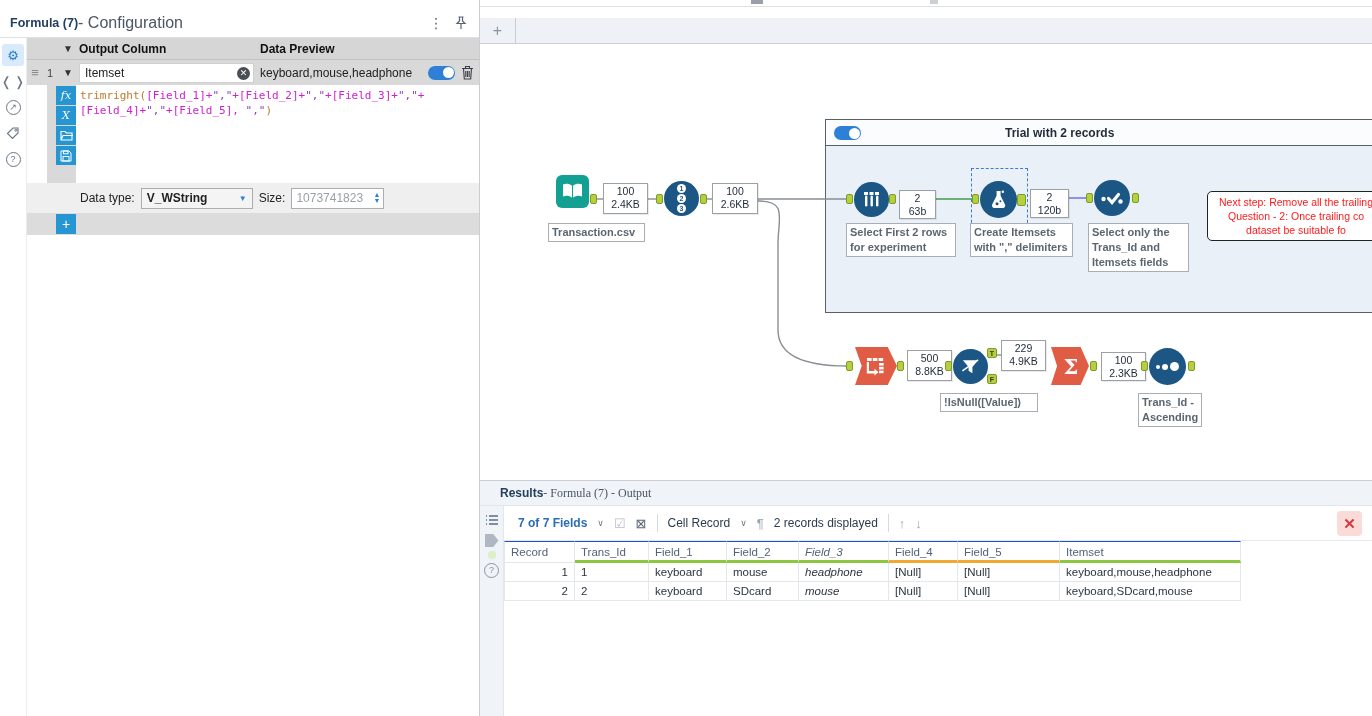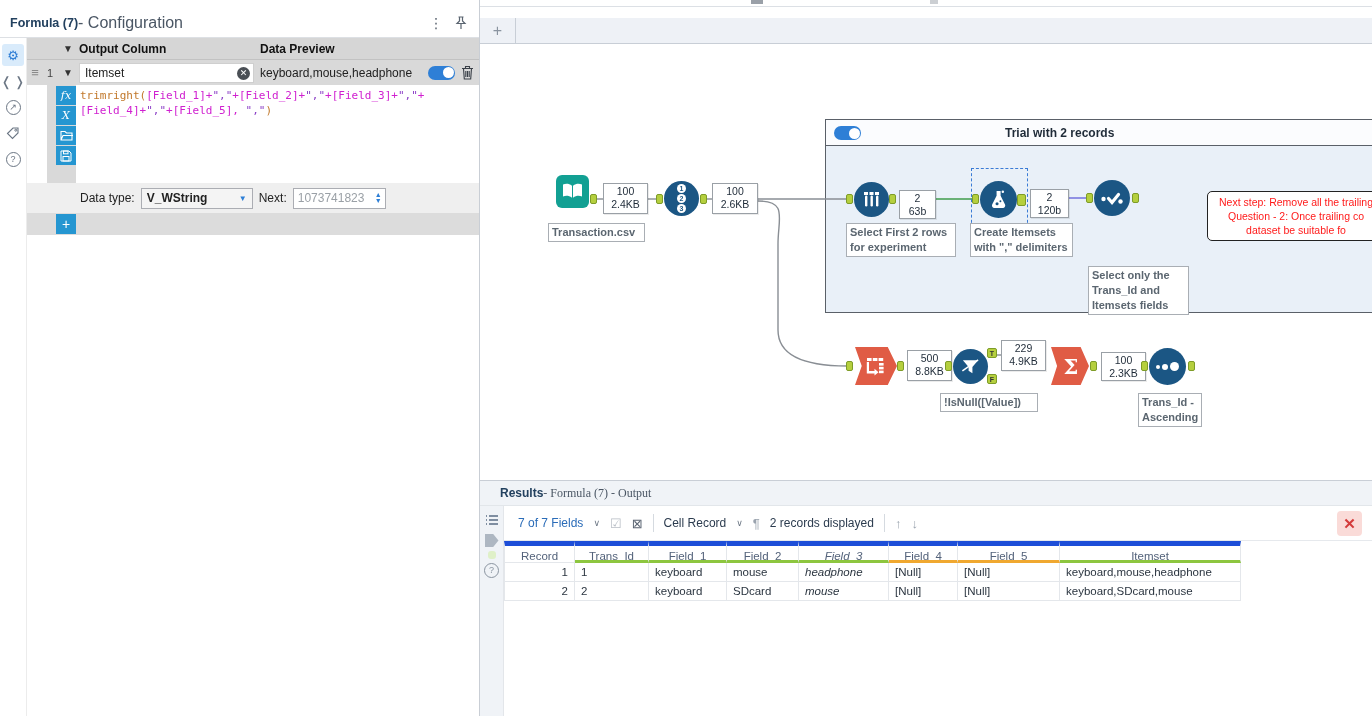--- a/index.html
+++ b/index.html
@@ -92,33 +92,33 @@
   .res-header { height:25px; background:#F0F3F7; display:flex; align-items:center; padding-left:20px; border-bottom:1px solid #E2E6EA; }
   .res-title { font-weight:bold; color:#23415F; }
   .res-title-suffix { color:#4A5664;font-family:Liberation Serif, serif; }
   .res-strip { position:absolute; left:0; top:25px; width:24px; bottom:0; background:#F0F3F7; border-right:1px solid #E3E6EA; display:flex; flex-direction:column; align-items:center; padding-top:8px; gap:8px; }
   .pent { width:14px; height:13px; clip-path:polygon(0% 0%, 62% 0%, 100% 50%, 62% 100%, 0% 100%); }
   .pent-gray { background:#AEB7C2; }
   .pent-green { background:#A5CE3C; }
   .strip-active { background:#DFF0C8; border-radius:3px; padding:4px; margin:-4px; }
   .res-main { position:absolute; left:24px; top:25px; right:0; bottom:0; background:#fff; }
   .res-toolbar { height:35px; display:flex; align-items:center; gap:10px; padding-left:14px; border-bottom:1px solid #E6E9ED; position:relative; }
-  .tb-fields { color:#2B6CB8; }
+  .tb-fields { color:#2B6CB8;font-weight:bold; }
   .tb-chev { color:#6B7684; font-size:9px; }
   .tb-icon { color:#5A6472; font-size:13px; }
   .tb-icon.dim { color:#B8BEC6; }
   .tb-sep { width:1px; height:18px; background:#D5DAE0; }
   .tb-text { color:#2B3B4E; }
   .tb-pilcrow { color:#9AA3AE; font-size:13px; }
   .tb-arrow { color:#9AA3AE; font-size:13px; }
   .res-close { position:absolute; right:10px; top:5px; width:25px; height:25px; background:#FADBD8; border-radius:4px; color:#D43B3B; font-size:15px; font-weight:bold; display:flex; align-items:center; justify-content:center; }
   .res-table { font-size:11.5px; }
   .rheadrow, .rrow { display:flex; }
   .rcell { border-right:1px solid #E4E7EB; border-bottom:1px solid #E4E7EB; padding:0 6px; white-space:nowrap; overflow:hidden; }
-  .rheadrow .rcell { height:22px; line-height:21px; color:#53627A; border-top:5px solid #1d4ed8;text-align:center; }
+  .rheadrow .rcell { height:22px; line-height:21px; color:#53627A; border-top:1px solid #1d4ed8; }
   .rrow .rcell { height:19px; line-height:18px; color:#2B3540; }
   .rheadrow .rcell:first-child, .rrow .rcell:first-child { border-left:1px solid #E4E7EB; }
   .rcell:nth-child(1){ width:71px; } .rcell:nth-child(2){ width:74px; }
   .rcell:nth-child(3){ width:78px; } .rcell:nth-child(4){ width:72px; }
   .rcell:nth-child(5){ width:90px;font-style:italic; } .rcell:nth-child(6){ width:69px; }
   .rcell:nth-child(7){ width:102px; } .rcell:nth-child(8){ width:181px; }
   .rrow .rcell:nth-child(1){ text-align:right; color:#2B3540; }
   .u-g { border-bottom:3px solid #8DC63F !important; }
   .u-o { border-bottom:3px solid #F0A830 !important; }
   .null-cell { color:#BBC0C7; }
@@ -209,21 +209,21 @@
             </div>
           </div>
           <div class="formula-text"><div><span class="seg-fn">trimright(</span><span class="seg-fld">[Field_1]</span><span class="seg-op">+</span><span class="seg-str">","</span><span class="seg-op">+</span><span class="seg-fld">[Field_2]</span><span class="seg-op">+</span><span class="seg-str">","</span><span class="seg-op">+</span><span class="seg-fld">[Field_3]</span><span class="seg-op">+</span><span class="seg-str">","</span><span class="seg-op">+</span></div><div><span class="seg-fld">[Field_4]</span><span class="seg-op">+</span><span class="seg-str">","</span><span class="seg-op">+</span><span class="seg-fld">[Field_5]</span><span class="seg-op">, </span><span class="seg-str">","</span><span class="seg-fn">)</span></div></div>
         </div>
         <div class="datatype-row">
           <span class="dt-label">Data type:</span>
           <span class="dt-select">
             <span class="val">V_WString</span>
             <span class="dt-caret">▼</span>
           </span>
-          <span class="dt-label">Next:</span>
+          <span class="dt-label">Size:</span>
           <span class="size-box">
             <input class="size-input" value="1073741823" style="">
             <span class="spin">
                 <span>▲</span>
                 <span>▼</span>
               </span>
           </span>
         </div>
         <div class="addrow">
           <div class="add-btn">+</div>
@@ -334,21 +334,21 @@
       <div class="tool" style="left:614px;top:136px;">
         <div class="tool-circle" style="width:36px;height:36px;">
           <svg width="24" height="18" viewBox="0 0 24 18">
             <circle cx="3.5" cy="10" r="2.2" fill="#fff"></circle>
             <path d="M8.5 9.5l3.5 4 6.5-8" stroke="#fff" stroke-width="3.2" fill="none" stroke-linecap="round"></path>
             <circle cx="20.5" cy="12.5" r="2.2" fill="#fff"></circle>
           </svg>
         </div>
       </div>
       <span class="anchor" style="left:652px;top:149px;"></span>
-      <div class="tool-label" style="left:608px;top:179px;width:101px;margin-top:43px;">Select only the Trans_Id and Itemsets fields</div>
+      <div class="tool-label" style="left:608px;top:179px;width:101px;">Select only the Trans_Id and Itemsets fields</div>
 
       <div class="comment-box" style="left:727px;top:147px;width:178px;">
         <div>Next step: Remove all the trailing</div>
         <div>Question - 2: Once trailing co</div>
         <div>dataset be suitable fo</div>
       </div>
 
       <span class="anchor" style="left:366px;top:317px;"></span>
       <div class="tool" style="left:375px;top:303px;">
         <div class="tool-pent" style="width:42px;height:38px;">

